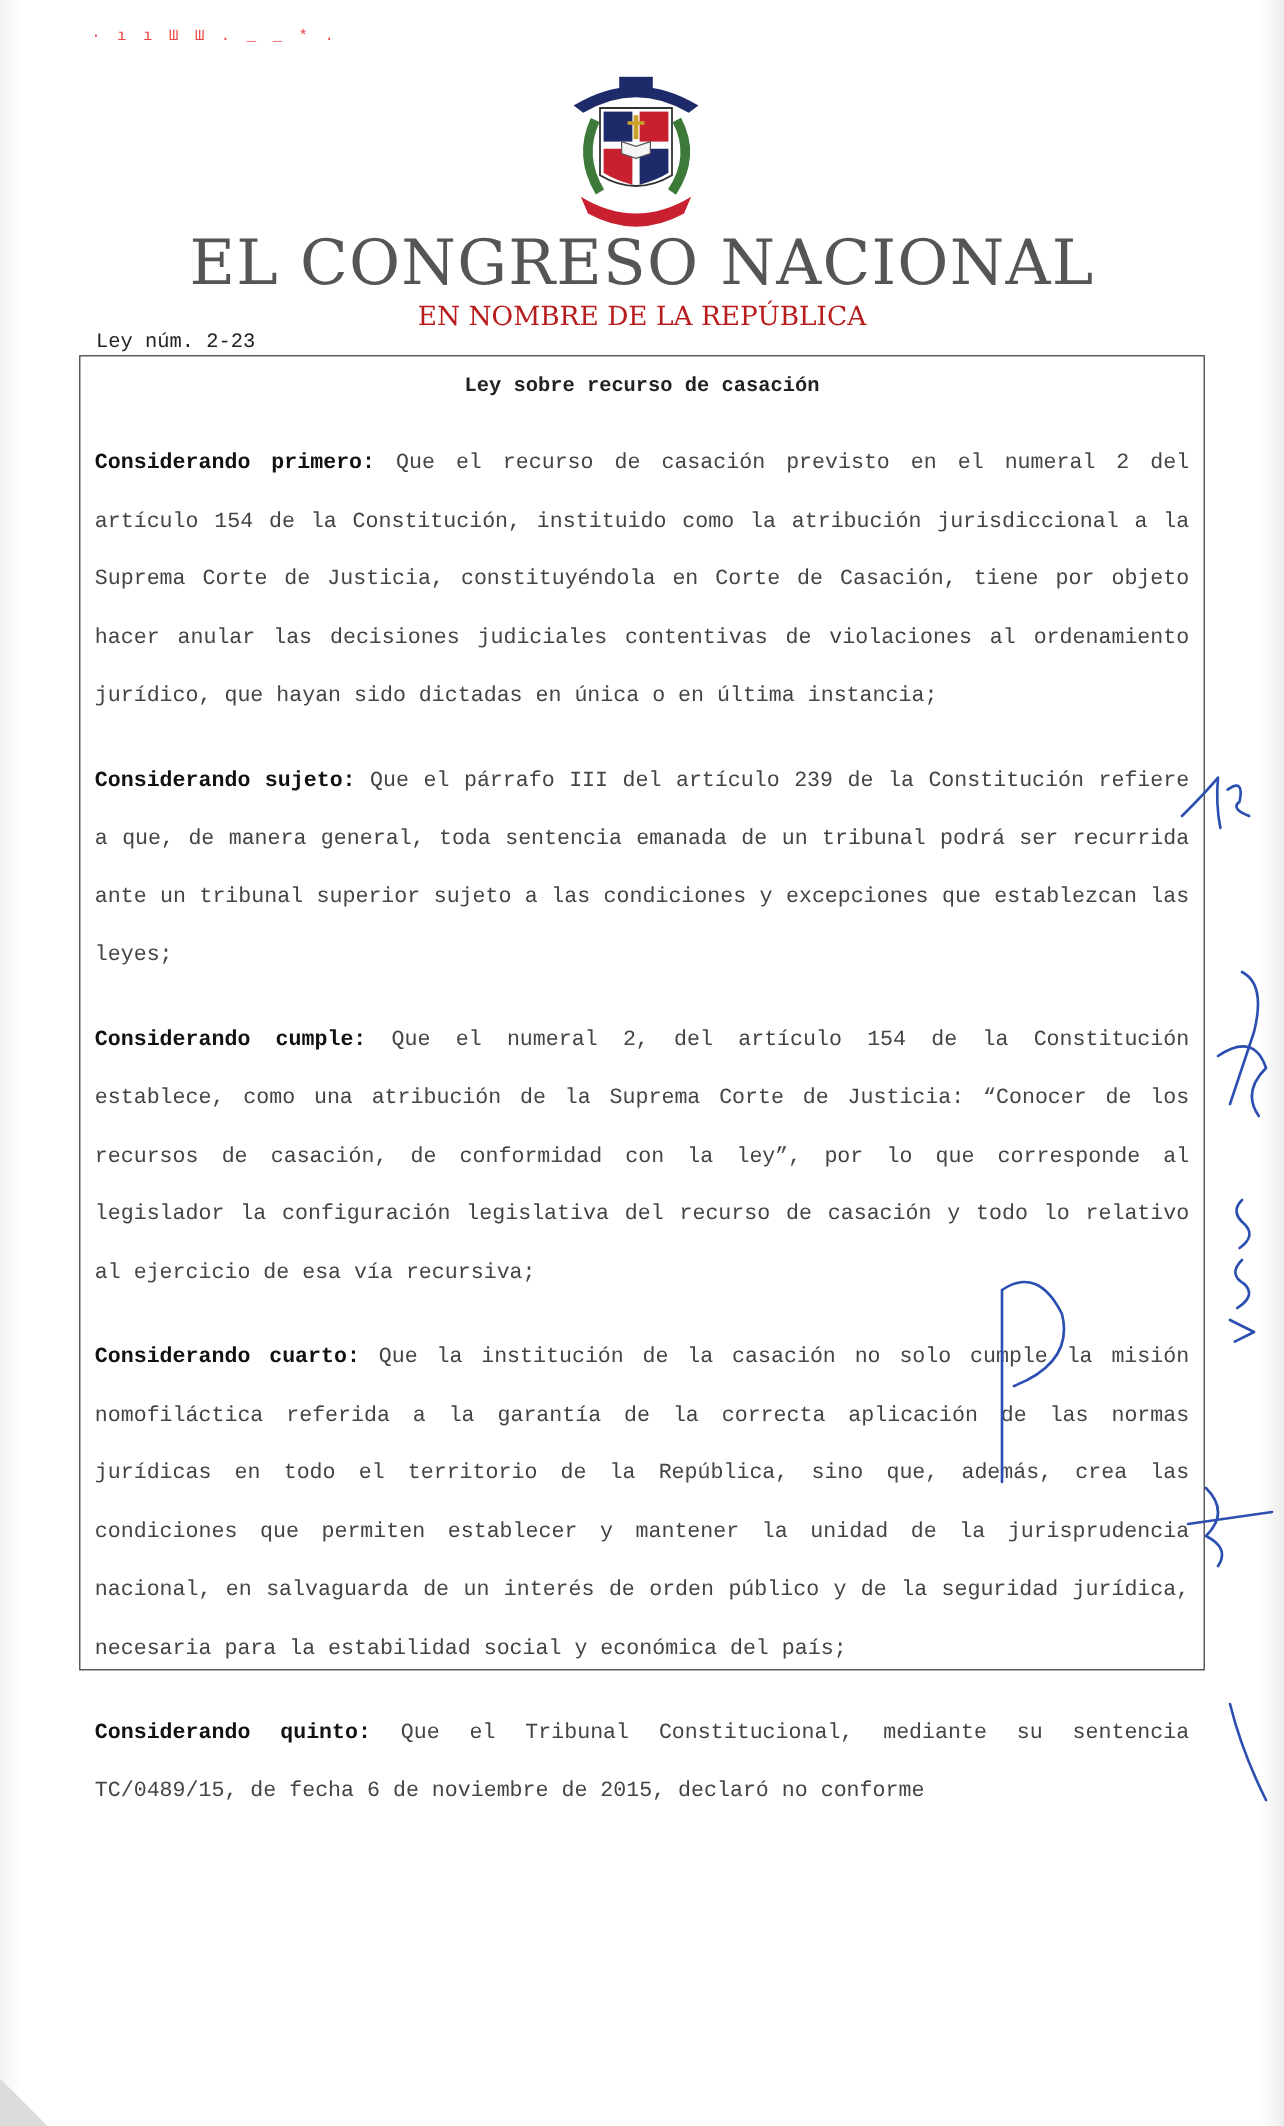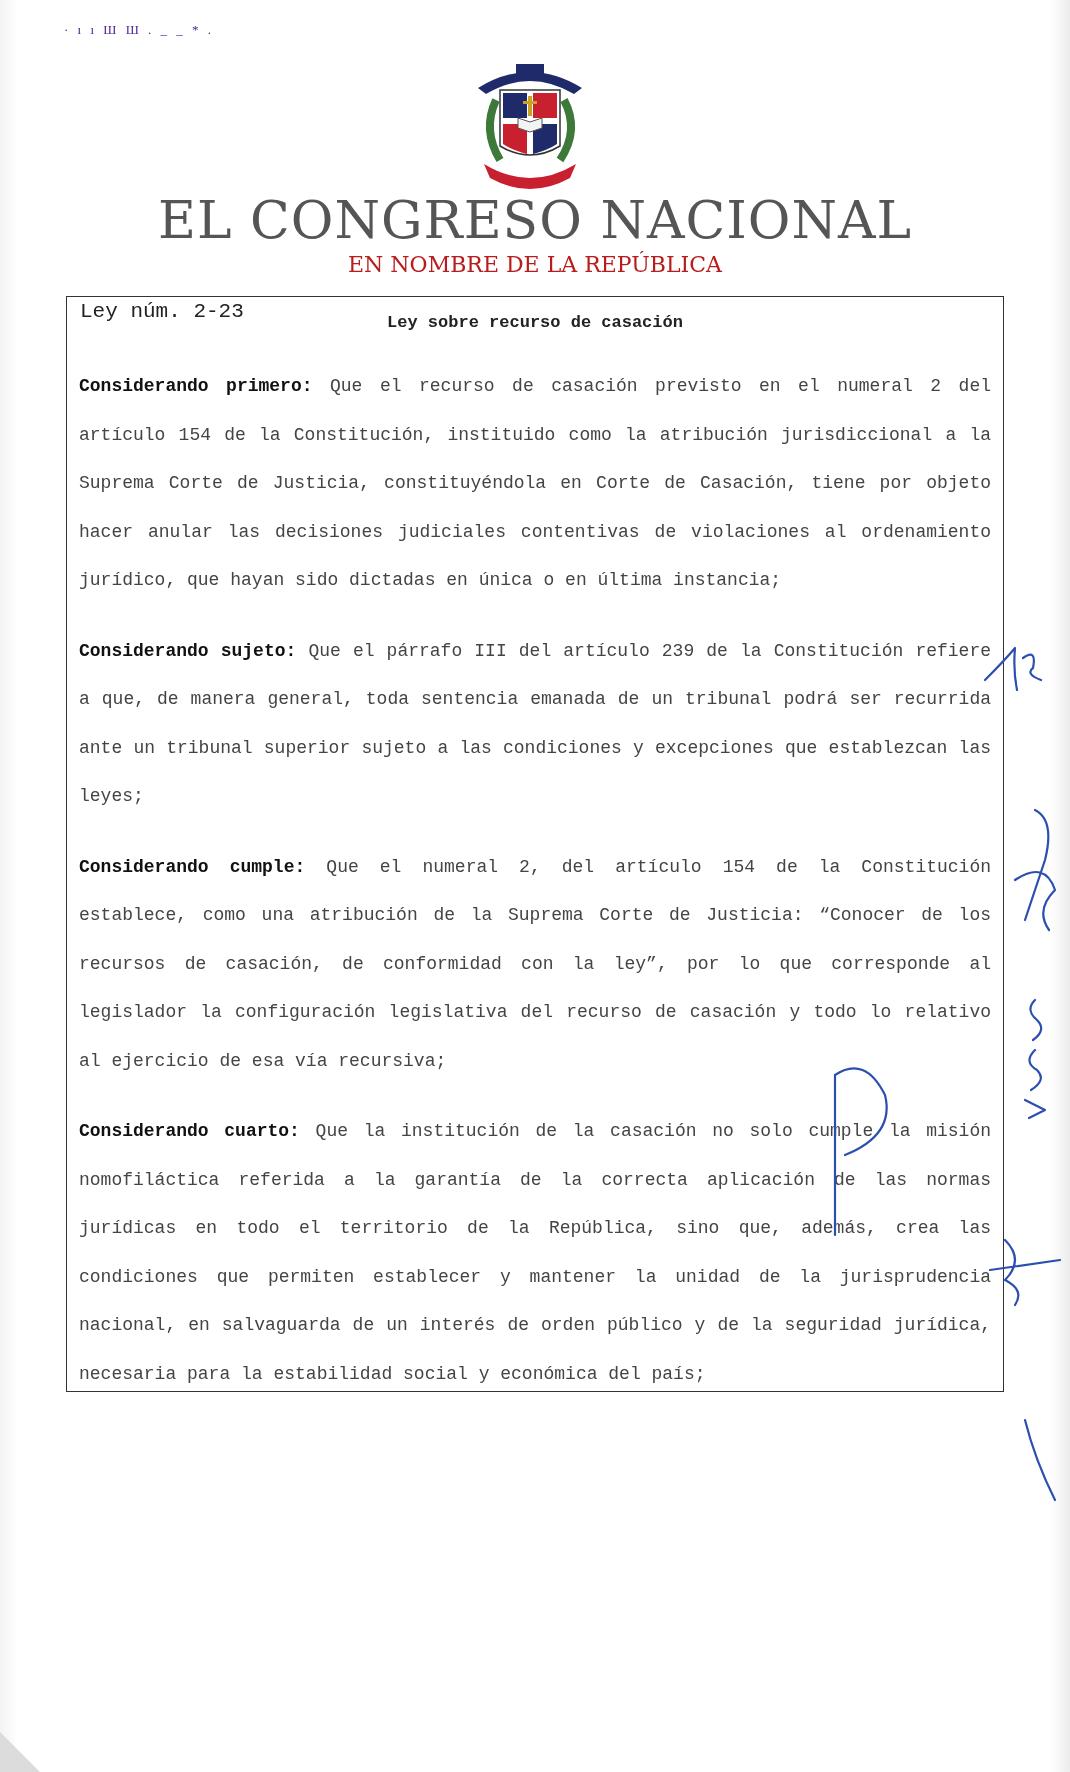--- a/index.html
+++ b/index.html
@@ -1,22 +1,22 @@
 <!DOCTYPE html>
 <html><head>
 <meta charset="utf-8">
 <style>
   html, body { margin: 0; padding: 0; background: #ffffff; }
   body { width: 1070px; height: 1772px; position: relative; overflow: hidden; }
   .scan-edge { position: absolute; inset: 0; background: linear-gradient(90deg, #f3f3f3 0, #ffffff 18px, #ffffff 1050px, #ececec 1070px); }
-  .stamp { position: absolute; left: 64px; top: 22px; font-family: Liberation Serif, serif; font-size: 13px; color: #4c1d95; letter-spacing: 3px; }
+  .stamp { position: absolute; left: 76px; top: 22px; font-family: Liberation Mono, monospace; font-size: 13px; color: #ef4444; letter-spacing: 3px; }
   .crest { position: absolute; left: 470px; top: 60px; width: 120px; height: 130px; }
   .title { position: absolute; left: 0; width: 1070px; top: 190px; text-align: center; font-family: "DejaVu Serif", serif; font-size: 52px; color: #555; letter-spacing: 1px; line-height: 60px; }
   .subtitle { position: absolute; left: 0; width: 1070px; top: 252px; text-align: center; font-family: "DejaVu Serif", serif; font-size: 22px; color: #b91c1c; line-height: 26px; }
-  .law-number { position: absolute; left: 80px; top: 276px; font-family: "Liberation Mono", monospace; font-size: 21px; color: #222; margin-top: 24px; }
+  .law-number { position: absolute; left: 80px; top: 276px; font-family: "Liberation Mono", monospace; font-size: 17px; color: #222; }
   .frame { position: absolute; left: 66px; top: 296px; width: 938px; height: 1096px; border: 1.5px solid #333; box-sizing: border-box; }
   .law-title { position: absolute; left: 0; width: 100%; top: 16px; text-align: center; font-family: "Liberation Mono", monospace; font-weight: bold; font-size: 17px; color: #222; }
   .body-text { position: absolute; left: 12px; right: 12px; top: 65px; font-family: "Liberation Mono", monospace; font-size: 18px; line-height: 48.5px; color: #444; text-align: justify; }
   .para { margin: 0 0 22px 0; }
   .lead { font-weight: bold; color: #111; }
   .ink { position: absolute; pointer-events: none; }
   .ink path { fill: none; stroke: #2b4fb0; stroke-width: 2.2; stroke-linecap: round; stroke-linejoin: round; }
   .corner-fold { position: absolute; left: 0; bottom: 0; width: 0; height: 0; border-left: 40px solid #dcdcdc; border-top: 40px solid transparent; }
 </style>
 </head>
@@ -54,20 +54,23 @@
     </p>
     <p class="para">
       <span class="lead">Considerando sujeto:</span><span> Que el párrafo III del artículo 239 de la Constitución refiere a que, de manera general, toda sentencia emanada de un tribunal podrá ser recurrida ante un tribunal superior sujeto a las condiciones y excepciones que establezcan las leyes;</span>
     </p>
     <p class="para">
       <span class="lead">Considerando cumple:</span><span> Que el numeral 2, del artículo 154 de la Constitución establece, como una atribución de la Suprema Corte de Justicia: “Conocer de los recursos de casación, de conformidad con la ley”, por lo que corresponde al legislador la configuración legislativa del recurso de casación y todo lo relativo al ejercicio de esa vía recursiva;</span>
     </p>
     <p class="para">
       <span class="lead">Considerando cuarto:</span><span> Que la institución de la casación no solo cumple la misión nomofiláctica referida a la garantía de la correcta aplicación de las normas jurídicas en todo el territorio de la República, sino que, además, crea las condiciones que permiten establecer y mantener la unidad de la jurisprudencia nacional, en salvaguarda de un interés de orden público y de la seguridad jurídica, necesaria para la estabilidad social y económica del país;</span>
     </p>
+    <p class="para">
+      <span class="lead">Considerando quinto:</span><span> Que el Tribunal Constitucional, mediante su sentencia TC/0489/15, de fecha 6 de noviembre de 2015, declaró no conforme</span>
+    </p>
   </div>
 </div>
 
 <svg class="ink" style="left:975px; top:640px;" width="80" height="60" viewBox="0 0 80 60">
   <path d="M10 40 Q30 20 40 8 Q38 30 42 50 M48 18 Q62 8 58 28 Q50 34 66 40"></path>
 </svg>
 <svg class="ink" style="left:1005px; top:800px;" width="60" height="140" viewBox="0 0 60 140">
   <path d="M30 10 Q50 20 40 60 Q30 90 20 120 M10 80 Q40 60 50 90 Q30 110 44 130"></path>
 </svg>
 <svg class="ink" style="left:1015px; top:990px;" width="40" height="130" viewBox="0 0 40 130">

